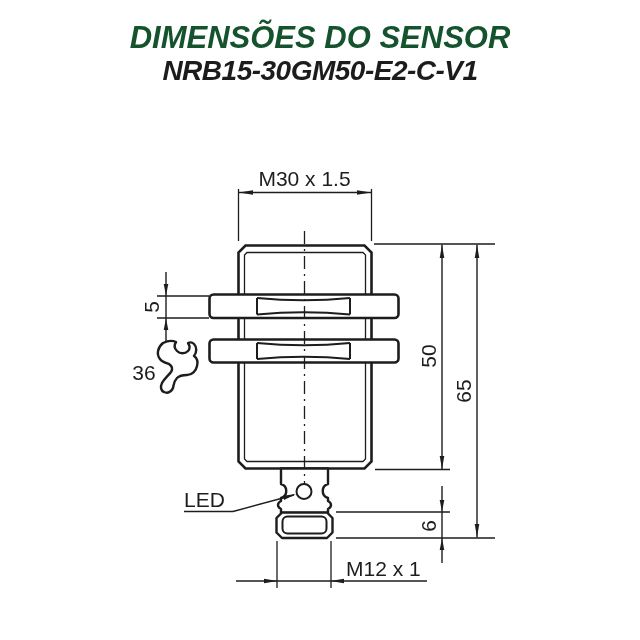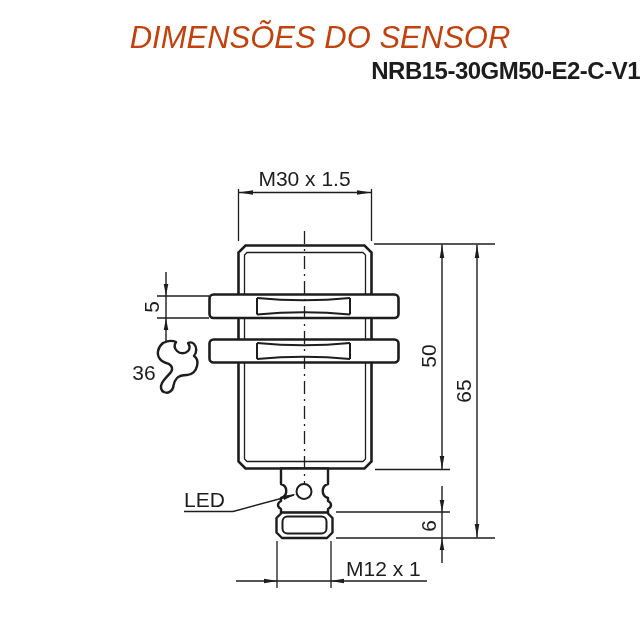--- a/index.html
+++ b/index.html
@@ -9,30 +9,29 @@
     background:#ffffff;
     overflow:hidden;
     font-family:"Liberation Sans", sans-serif;
   }
   .header{
     position:absolute;top:22px;left:0;right:0;
     text-align:center;
   }
   .title{
     font-size:31px;line-height:32px;
-    font-weight:400;font-style:italic;
-    color:#c2410c;
+    font-weight:700;font-style:italic;
+    color:#14532d;
     letter-spacing:0px;
   }
   .model{
-    font-size:24px;line-height:33px;
-    font-weight:700;
+    font-size:28px;line-height:33px;
+    font-weight:700;font-style:italic;
     color:#1c1c1c;
     letter-spacing:-0.5px;
-    text-align:right;
   }
   svg{position:absolute;top:0;left:0;}
   svg text{
     font-family:"Liberation Sans", sans-serif;
     font-size:21px;
     fill:#1d1d1d;
   }
 </style>
 </head>
 <body>

